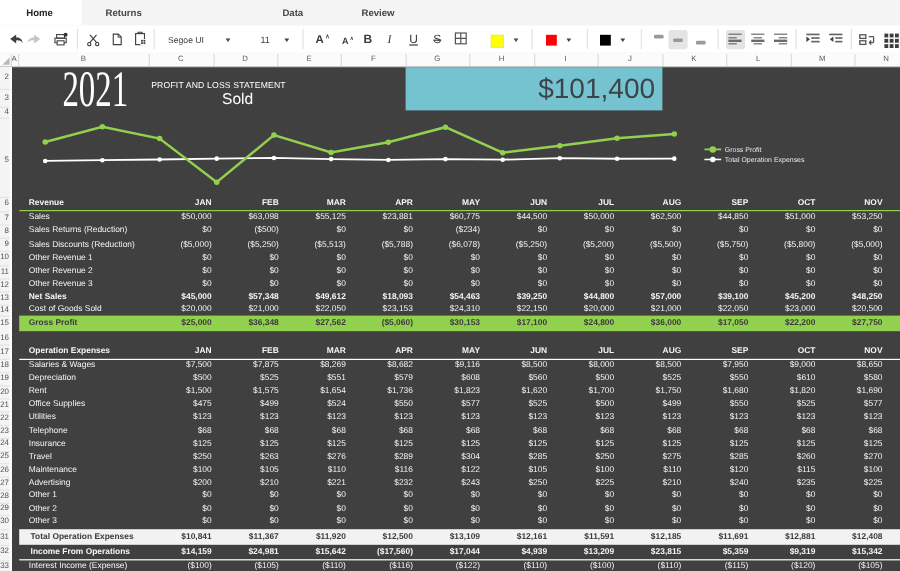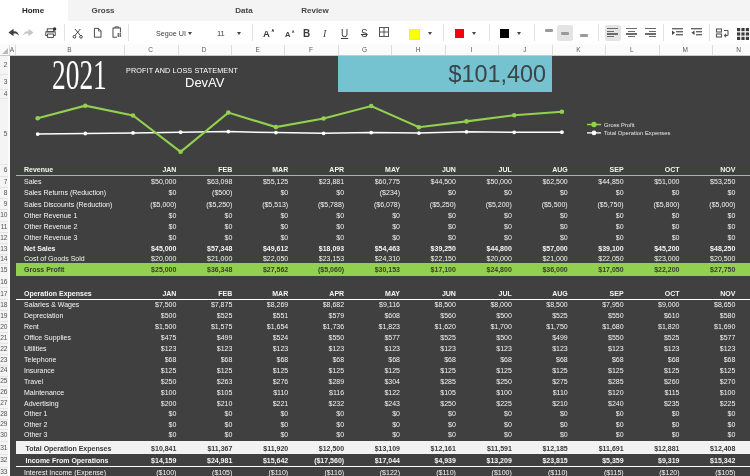--- a/index.html
+++ b/index.html
@@ -40,21 +40,21 @@
 .row.g{border-bottom:1.3px solid #92d050}
 .row.w{border-bottom:1.2px solid #fff}
 .row.wb{border-bottom:1.2px solid #fff}
 .row.green{background:#92d050;color:#3a3a3a;font-weight:700}
 .row.light{background:#f2f2f2;color:#3a3a3a;font-weight:700}
 .row.light .lb,.row.wb .lb{left:9.5px}
 .row.b{font-weight:700}
 </style></head><body>
 <div id="tabs">
  <div class="act" style="left:-2px">Home</div>
- <div style="left:68px;font-weight:700">Gross</div>
+ <div style="left:68px;font-weight:700">Returns</div>
  <div style="left:280px;font-weight:700">Review</div>
  <div style="left:209px;font-weight:700">Data</div>
 </div>
 <div id="tb">
  <svg class="ic" style="left:6.5px" width="13" height="23" viewBox="0 0 13 23">
       <path d="M1.5 11.5 L6.5 7.8 L6.5 10.2 C9.5 9.8 11.5 11.8 12 14.8 C10.5 12.8 8.5 12.4 6.5 12.7 L6.5 15.2 Z" fill="#3f3f3f"></path>
     </svg>
  <svg class="ic" style="left:22px" width="13" height="23" viewBox="0 0 13 23">
       <path d="M11.5 11.5 L6.5 7.8 L6.5 10.2 C3.5 9.8 1.5 11.8 1 14.8 C2.5 12.8 4.5 12.4 6.5 12.7 L6.5 15.2 Z" fill="#c6c6c6"></path>
     </svg>
@@ -88,21 +88,21 @@
       </g>
       <rect x="7" y="11.5" width="4.6" height="5.6" fill="#fff"></rect>
       <g fill="#3f3f3f">
         <rect x="7.6" y="12.2" width="1.5" height="1.5"></rect>
         <rect x="9.6" y="12.2" width="1.5" height="1.5"></rect>
         <rect x="7.6" y="14.2" width="1.5" height="1.5"></rect>
         <rect x="9.6" y="14.2" width="1.5" height="1.5"></rect>
       </g>
     </svg>
  <div class="sep" style="left:128px"></div>
- <span class="tbt" style="left:156px;font-size:7.2px;top:8px">Segoe UI</span>
+ <span class="tbt" style="left:140px;font-size:7.2px;top:8px">Segoe UI</span>
  <span class="car" style="left:188px"></span>
  <span class="tbt" style="left:217px;font-size:7.5px;top:8px">11</span>
  <span class="car" style="left:237px"></span>
  <div class="sep" style="left:252px"></div>
  <span class="tbt" style="left:263px;font-weight:700;font-size:9.5px">A</span>
     <span class="tbt" style="left:271px;font-weight:700;font-size:5px;top:6px">∧</span>
  <span class="tbt" style="left:285px;font-weight:700;font-size:7.5px;top:9px">A</span>
     <span class="tbt" style="left:291.5px;font-weight:700;font-size:4.5px;top:7.5px">∧</span>
  <span class="tbt" style="left:303px;font-weight:700;font-size:10px">B</span>
  <span class="tbt" style="left:323px;font-style:italic;font-size:10px;font-family:'Liberation Serif',serif">I</span>
@@ -215,21 +215,21 @@
     <u style="left:444.7px"></u>
     <u style="left:498.2px"></u>
     <u style="left:551.6px"></u>
     <u style="left:605.1px"></u>
     <u style="left:658.5px"></u>
     <u style="left:712px"></u>
 </div>
 <div id="sheet"></div>
 <div id="title2021">2021</div>
 <div id="pls">PROFIT AND LOSS STATEMENT</div>
-<div id="devav">DevAV</div>
+<div id="devav">Sold</div>
 <div id="teal">
     <span>$101,400</span>
   </div>
 <div class="row hdr g" style="top:163.8px;height:11.3px">
     <b class="lb">Revenue</b>
     <i style="right:573.6px">JAN</i>
     <i style="right:517.7px">FEB</i>
     <i style="right:461.8px">MAR</i>
     <i style="right:405.9px">APR</i>
     <i style="right:350px">MAY</i>

